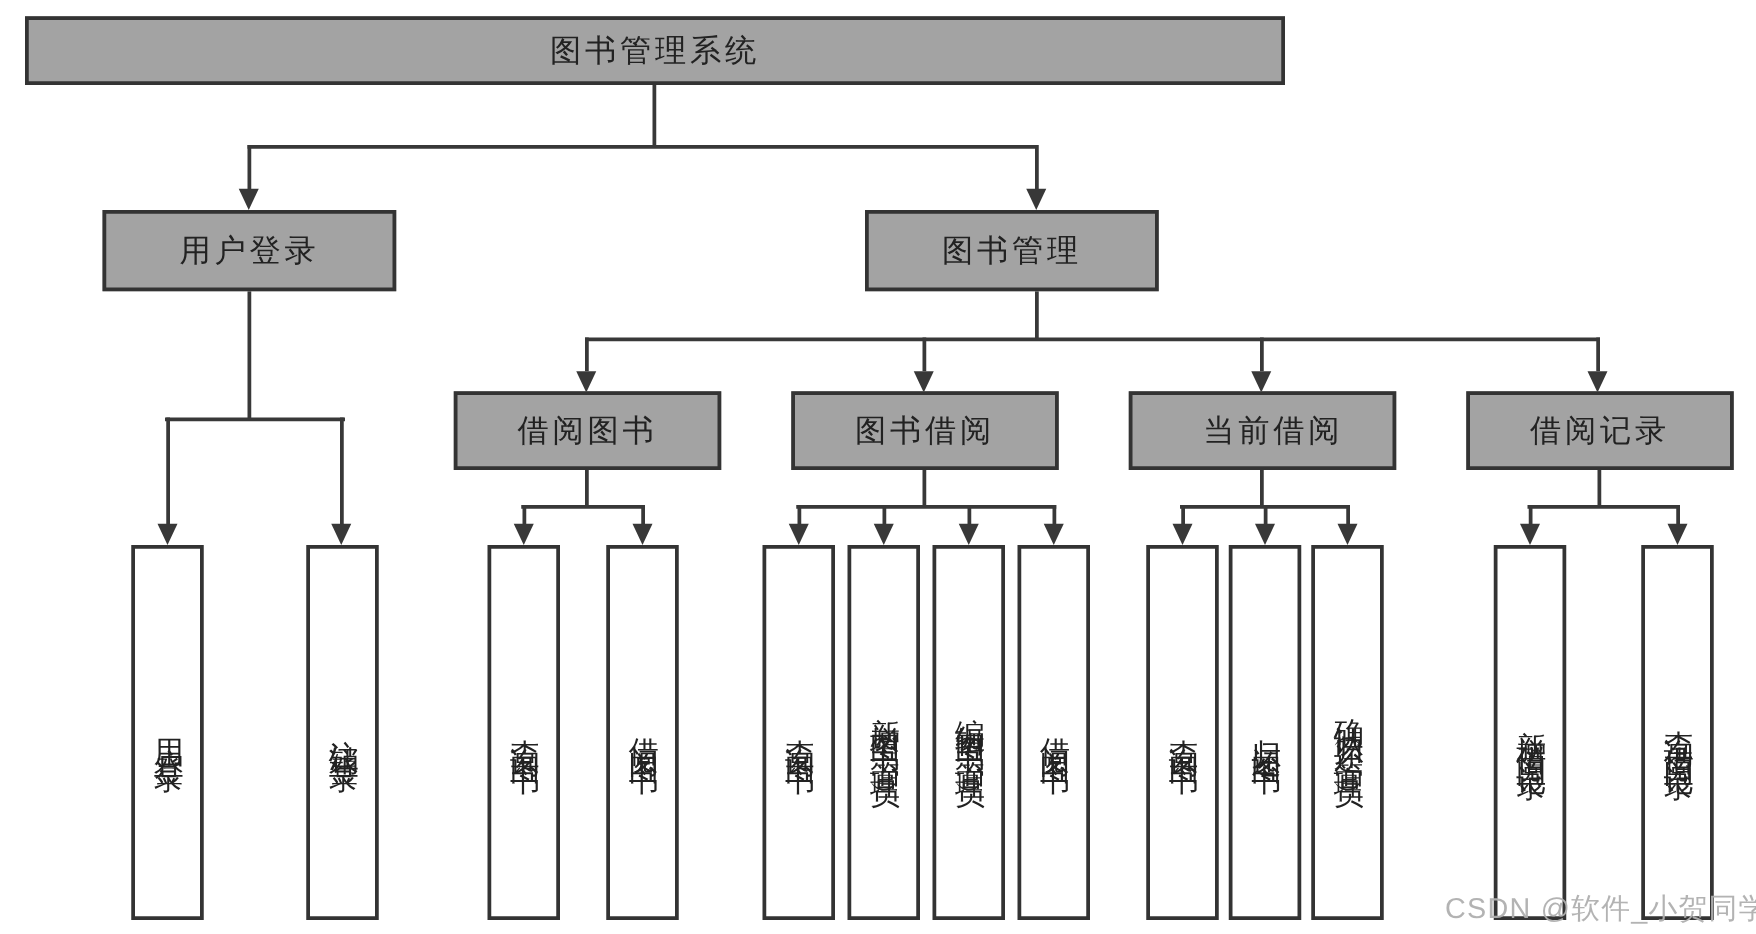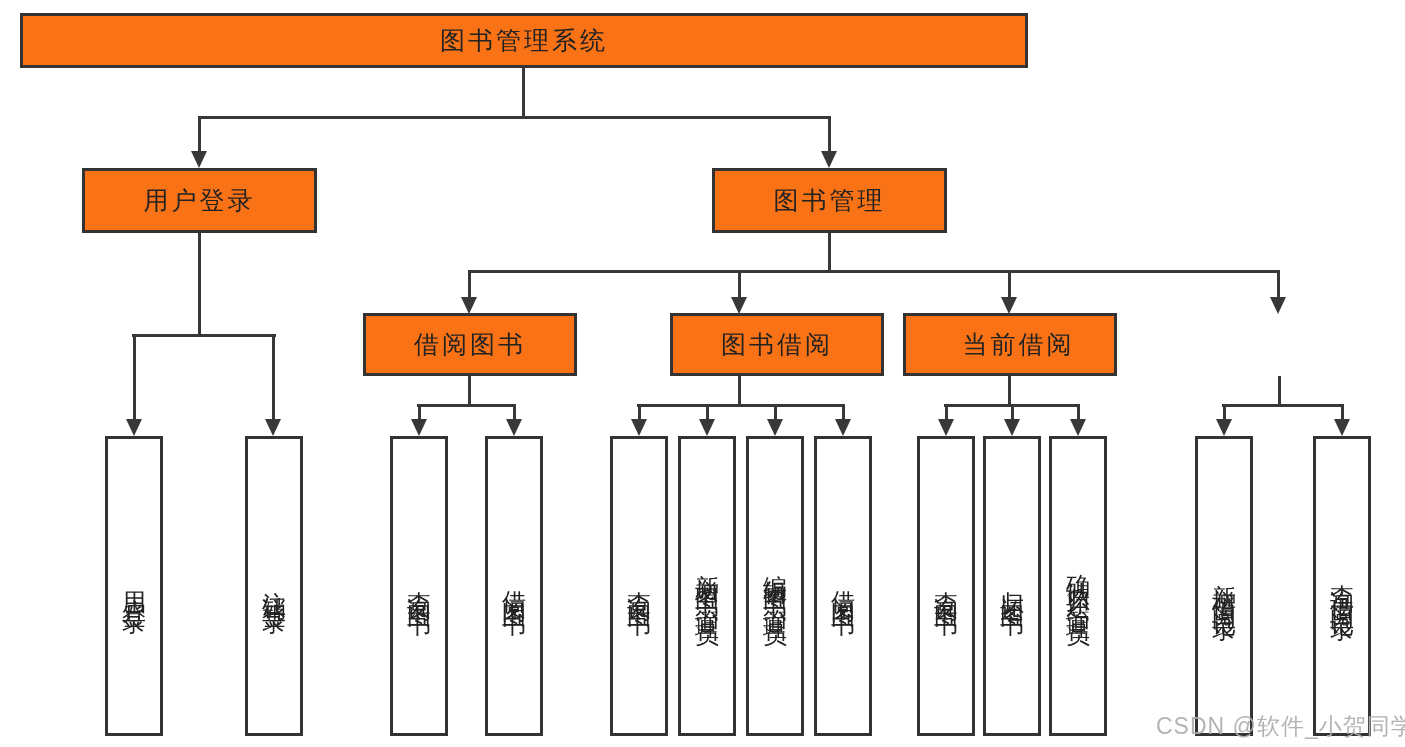--- a/index.html
+++ b/index.html
@@ -8,21 +8,21 @@
     position:relative; width:1405px; height:747px; background:#ffffff;
     overflow:hidden; color:#222222;
   }
   
   .vline { position:absolute; width:3px; background:#383838; z-index:1; }
   .hline { position:absolute; height:3px; background:#383838; z-index:1; }
   .tri   { position:absolute; width:0; height:0; z-index:1;
            border-left:8px solid transparent; border-right:8px solid transparent;
            border-top:17px solid #383838; }
   
-  .hbox { position:absolute; box-sizing:border-box; background:#f97316;
+  .hbox { position:absolute; box-sizing:border-box; background:#a3a3a3;
           border:3px solid #333333; display:flex; align-items:center; justify-content:center;
           font-size:25px; letter-spacing:3px; color:#222222; z-index:2; white-space:nowrap; }
   .vbox { position:absolute; box-sizing:border-box; background:#ffffff;
           border:3px solid #333333; display:flex; align-items:center; justify-content:center;
           z-index:2; }
   .vbox span { writing-mode:vertical-rl; text-orientation:mixed; line-height:1;
                font-size:24px; letter-spacing:7px; color:#222222; }
   .leaf { top:436px; height:300px; width:58px; }
   .lvl3 { top:313px; height:63px; width:214px; }
   .lvl2 { top:168px; height:65px; width:235px; }
@@ -96,32 +96,35 @@
   <div class="vline" style="left:1341px; top:404px; height:16px;"></div>
   <div class="tri" style="left:1334px; top:419px;"></div>
 
   <div class="hbox" style="left:20px; top:13px; width:1008px; height:55px;">
     <span>图书管理系统</span>
   </div>
 
   <div class="hbox lvl2" style="left:82px;">
     <span>用户登录</span>
   </div>
-  <div class="hbox lvl2" style="left:712px;">
+  <div class="hbox lvl2" style="left:692px;">
     <span>图书管理</span>
   </div>
 
   <div class="hbox lvl3" style="left:363px;">
     <span>借阅图书</span>
   </div>
-  <div class="hbox lvl3" style="left:670px;">
+  <div class="hbox lvl3" style="left:633px;">
     <span>图书借阅</span>
   </div>
   <div class="hbox lvl3" style="left:903px;padding-left:17px;">
     <span>当前借阅</span>
+  </div>
+  <div class="hbox lvl3" style="left:1173px;">
+    <span>借阅记录</span>
   </div>
 
   <div class="vbox leaf" style="left:105px;">
     <span>用户登录</span>
   </div>
   <div class="vbox leaf" style="left:245px;">
     <span>注销登录</span>
   </div>
 
   <div class="vbox leaf" style="left:390px;">

